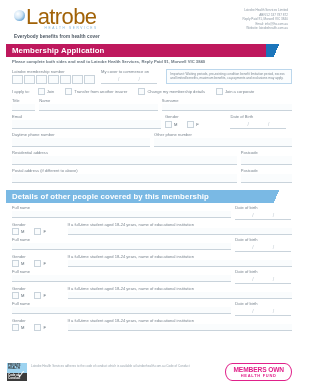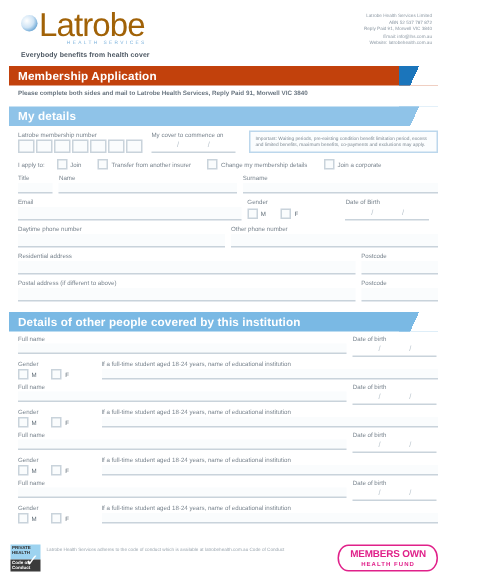--- a/index.html
+++ b/index.html
@@ -35,21 +35,21 @@
   .contact div { white-space: nowrap; }
 
   .enquiries {
     position: absolute; right: 10px; top: 31px;
     font-size: 7.6px; color: #8fc3e8; letter-spacing: .1px;
   }
 
   
   .bar-wrap { position: relative; margin-top: 5px; }
   .bar {
-    background: #c2410c; color: #ffffff;
+    background: #be185d; color: #ffffff;
     font-size: 7.8px; font-weight: bold;
     padding: 2px 0 2px 6px; letter-spacing: .1px;
     position: relative;
   }
   .bar::after {
     content: ""; position: absolute; right: 0; top: 0; height: 100%; width: 26px;
     background: linear-gradient(115deg, #1b75bb 0 42%, #ffffff 42% 100%);
   }
   .bar.light { background: #8fc3e8; }
   .bar.light::after { background: linear-gradient(115deg, #8fc3e8 0 42%, #ffffff 42% 100%); }
@@ -124,23 +124,20 @@
       <div>Email: info@lhs.com.au</div>
       <div>Website: latrobehealth.com.au</div>
     </div>
   </div>
 
   <div class="bar-wrap">
     <div class="bar">Membership Application</div>
   </div>
   <div class="instruction">Please complete both sides and mail to Latrobe Health Services, Reply Paid 91, Morwell VIC 3840</div>
 
-  <div class="bar-wrap">
-    <div class="bar light">My details</div>
-  </div>
 
   <div class="row">
     <div class="fld" style="width:83px">
       <div class="lbl">Latrobe membership number</div>
       <div class="boxes">
         <i></i>
           <i></i>
         <i></i>
           <i></i>
         <i></i>
@@ -253,21 +250,21 @@
       <div class="lbl">Postal address (if different to above)</div>
       <div class="line tall"></div>
     </div>
     <div class="fld" style="width:52px;margin-left:4px">
       <div class="lbl">Postcode</div>
       <div class="line tall"></div>
     </div>
   </div>
 
   <div class="bar-wrap" style="margin-top:7px">
-    <div class="bar mid">Details of other people covered by this institution</div>
+    <div class="bar mid">Details of other people covered by this membership</div>
   </div>
 
   <div class="row" style="margin-top:2px">
     <div class="fld" style="width:224px">
       <div class="lbl">Full name</div>
       <div class="line"></div>
     </div>
     <div class="fld" style="width:58px;margin-left:4px">
       <div class="lbl">Date of birth</div>
       <div class="datefld" style="width:56px">

